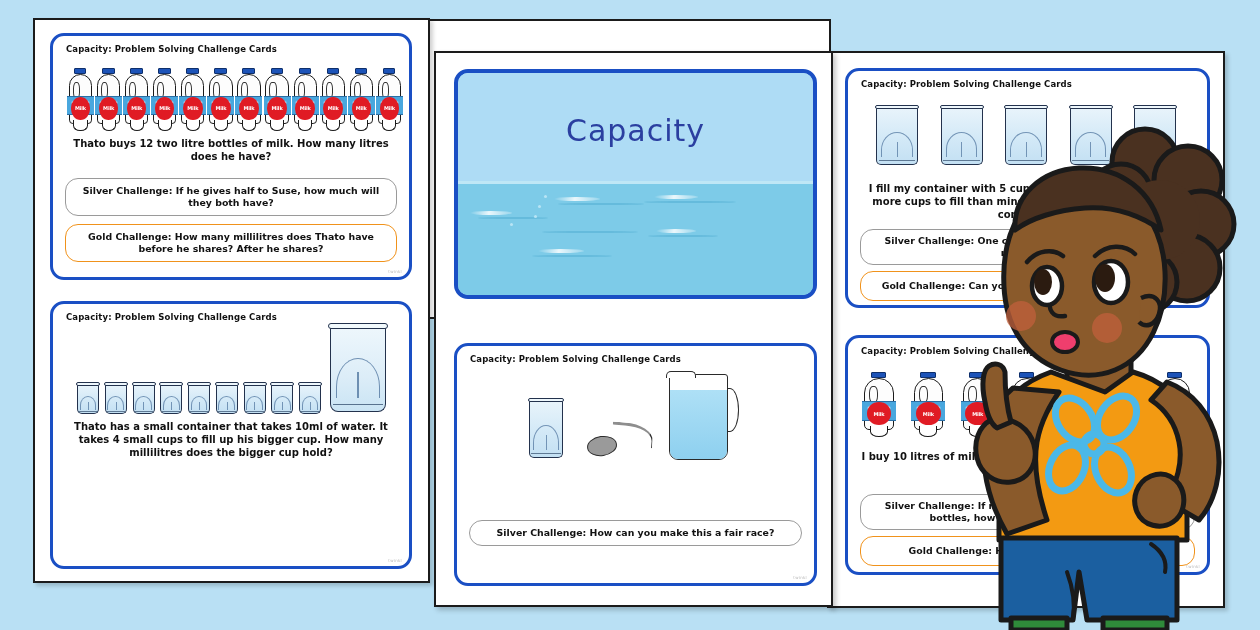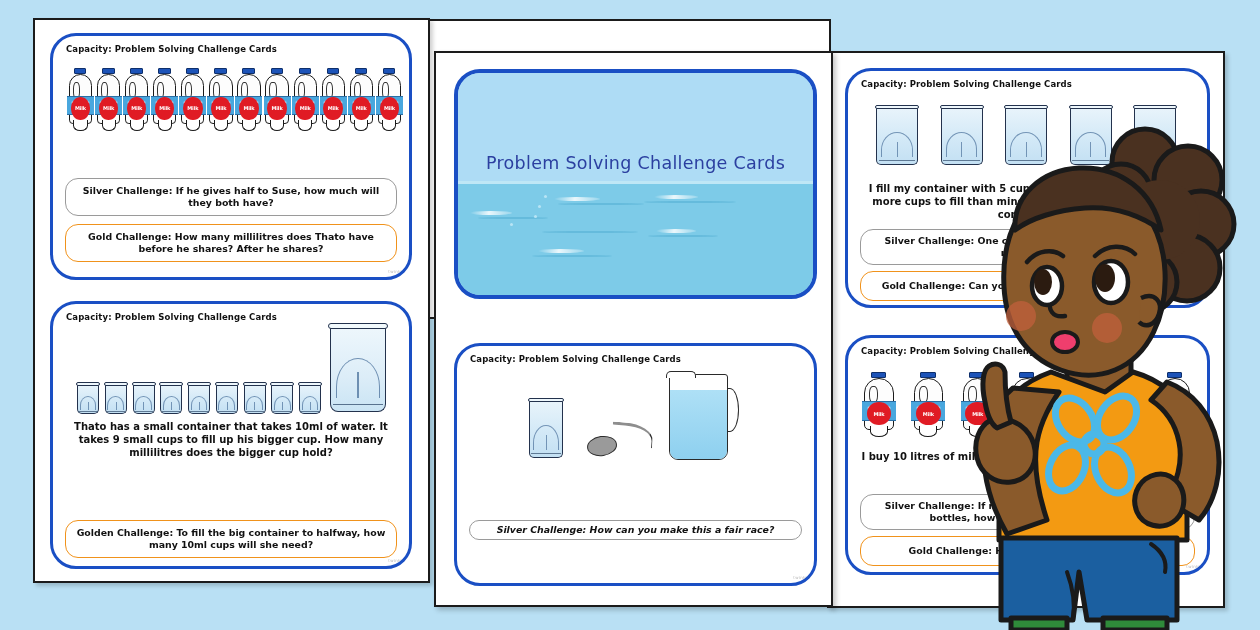--- a/index.html
+++ b/index.html
@@ -13,21 +13,21 @@
   
   .sheet{position:absolute;background:#ffffff;border:2px solid #1b1b1b;box-sizing:border-box;}
   #sheet-back{left:407px;top:19px;width:424px;height:300px;z-index:1;}
   #sheet-left{left:33px;top:18px;width:397px;height:565px;z-index:2;box-shadow:3px 3px 4px rgba(0,0,0,.18);}
   #sheet-right{left:827px;top:51px;width:398px;height:557px;z-index:3;box-shadow:3px 3px 4px rgba(0,0,0,.18);}
   #sheet-mid{left:434px;top:51px;width:399px;height:556px;z-index:4;box-shadow:3px 3px 5px rgba(0,0,0,.22);}
 
   
   .card{
     position:absolute;background:#fff;
-    border:3px solid #1a4fc4;border-radius:26px;
+    border:3px solid #1a4fc4;border-radius:14px;
     box-sizing:border-box;overflow:hidden;
   }
   .card-hdr{
     position:absolute;left:13px;top:8px;
     font-family:"DejaVu Sans",sans-serif;
     font-size:8.5px;font-weight:700;color:#111;letter-spacing:.1px;
     white-space:nowrap;
   }
   .prompt{
     position:absolute;left:9px;right:9px;
@@ -237,20 +237,21 @@
         <div class="bottle" style="width:27px;height:56px;">
           <div class="bcap"></div>
             <div class="bneck"></div>
             <div class="bhandle"></div>
             <div class="blabel"></div>
             <div class="bmil">Milk</div>
             <div class="bfoot"></div>
         </div>
       </div>
 
+      <div class="prompt" style="top:102px;">Thato buys 12 two litre bottles of milk. How many litres does he have?</div>
       <div class="pill silver" style="top:142px;height:38px;">Silver Challenge: If he gives half to Suse, how much will they both have?</div>
       <div class="pill gold" style="top:188px;height:38px;">Gold Challenge: How many millilitres does Thato have before he shares? After he shares?</div>
       <div class="twk">twinkl</div>
     </div>
 
     <div class="card" style="left:15px;top:281px;width:362px;height:268px;">
       <div class="card-hdr">Capacity: Problem Solving Challenge Cards</div>
 
       <div class="bigglass" style="position:absolute;left:277px;top:22px;width:56px;height:86px;">
         <div class="bgt"></div>
@@ -319,22 +320,21 @@
         </div>
         <div class="glass" style="width:22px;height:30px;">
           <div class="gtop"></div>
             <div class="gbody"></div>
             <div class="scall"></div>
             <div class="gstem"></div>
             <div class="gbase"></div>
         </div>
       </div>
 
-      <div class="prompt" style="top:117px;">Thato has a small container that takes 10ml of water. It takes 9 small cups to fill up his bigger cup. How many millilitres does the bigger cup hold?</div>
-      <div class="pill gold" style="top:216px;height:38px;">Golden Challenge: To fill the big container to halfway, how many 10ml cups will she need?</div>
+      <div class="prompt" style="top:117px;">Thato has a small container that takes 10ml of water. It takes 4 small cups to fill up his bigger cup. How many millilitres does the bigger cup hold?</div>
       <div class="twk">twinkl</div>
     </div>
   </div>
 
   <div class="sheet" id="sheet-right">
 
     <div class="card" style="left:16px;top:15px;width:365px;height:240px;">
       <div class="card-hdr">Capacity: Problem Solving Challenge Cards</div>
 
       <div class="row" style="left:28px;top:32px;width:300px;height:62px;justify-content:space-between;">
@@ -465,21 +465,21 @@
         <div class="wdark" style="left:186px;top:20px;width:92px;"></div>
         <div class="wdark" style="left:84px;top:50px;width:96px;"></div>
         <div class="wdark" style="left:190px;top:54px;width:70px;"></div>
         <div class="wdark" style="left:74px;top:74px;width:80px;"></div>
         <div class="bub" style="left:86px;top:14px;"></div>
         <div class="bub" style="left:80px;top:24px;"></div>
         <div class="bub" style="left:76px;top:34px;"></div>
         <div class="bub" style="left:52px;top:42px;"></div>
 
       </div>
-      <div id="cover-sub">Problem Solving Challenge Cards</div>
+      <div id="cover-title">Capacity</div>
     </div>
 
     <div class="card" style="left:18px;top:290px;width:363px;height:243px;">
       <div class="card-hdr">Capacity: Problem Solving Challenge Cards</div>
 
       <div style="position:absolute;left:64px;top:24px;width:240px;height:90px;">
         <div class="glass" style="position:absolute;left:8px;top:30px;width:34px;height:58px;">
           <div class="gtop"></div>
             <div class="gbody"></div>
             <div class="scall"></div>
@@ -492,21 +492,21 @@
         </div>
         <div class="jug" style="position:absolute;left:148px;top:4px;width:70px;height:86px;">
           <div class="jhandle"></div>
           <div class="jbody">
             <div class="jwater"></div>
           </div>
           <div class="jspout"></div>
         </div>
       </div>
 
-      <div class="pill silver" style="top:174px;height:20px;font-style:italic;">Silver Challenge: How can you make this a fair race?</div>
+      <div class="pill silver" style="top:174px;height:26px;">Silver Challenge: How can you make this a fair race?</div>
       <div class="twk">twinkl</div>
     </div>
   </div>
 
   <svg id="girl" viewBox="0 0 300 510">
     <g stroke="#1a1a1a" stroke-width="5" stroke-linejoin="round" stroke-linecap="round">
 
       <g fill="#4a3120">
         <circle cx="190" cy="42" r="33"></circle>
         <circle cx="233" cy="60" r="34"></circle>

